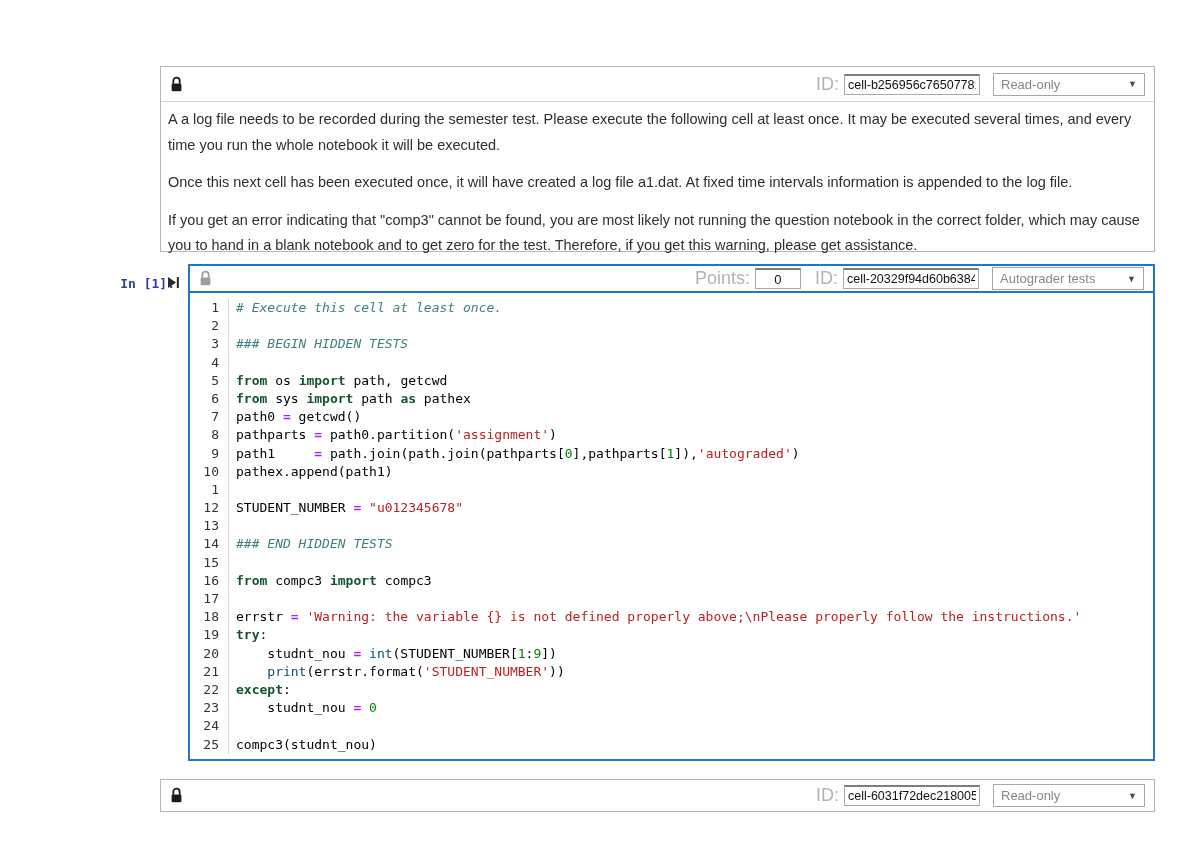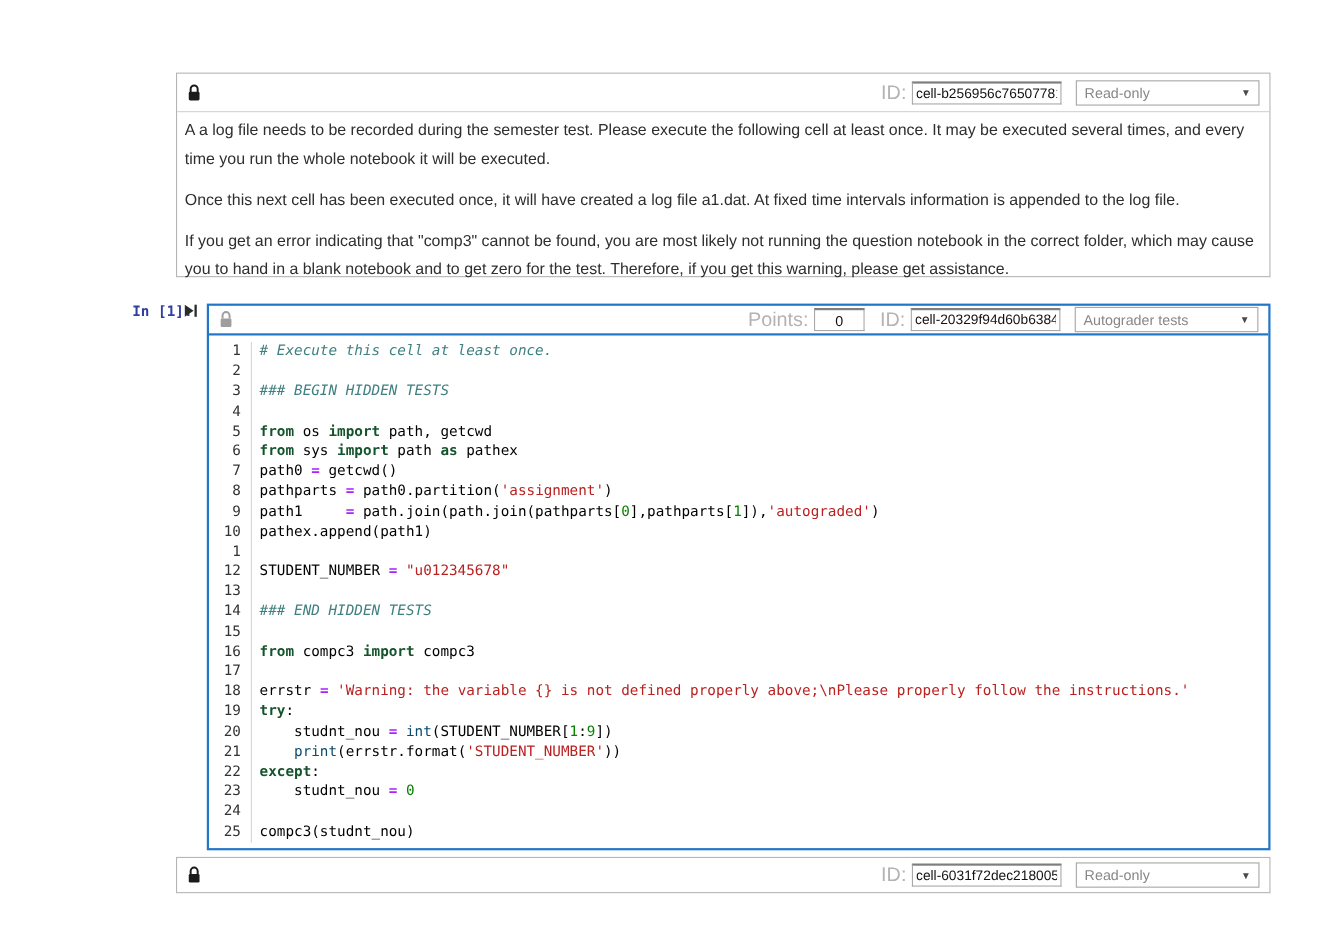--- a/index.html
+++ b/index.html
@@ -14,35 +14,35 @@
   .lock.dark { color:#1b1b1b; }
   .lock.gray { color:#9e9e9e; }
 
   .hdr-spacer { flex:1; }
   .hdr-label { color:#b3b3b3; font-size:18px; margin:0 5px 0 14px; white-space:nowrap; }
   .hdr-input { height:21px; border:1px solid #a9a9a9; border-top:2px solid #7e7e7e;
                font-family:"Liberation Sans", sans-serif; font-size:12.5px; color:#111;
                padding:0 3px; background:#fff; outline:none; }
   .id-input { width:136px; }
   .points-input { width:46px; text-align:center; font-size:13px; }
-  .hdr-select { width:167px; height:23px; border:1px solid #a6a6a6; background:#fff;
+  .hdr-select { width:152px; height:23px; border:1px solid #a6a6a6; background:#fff;
                 display:flex; align-items:center; justify-content:space-between;
                 padding:0 7px; color:#878787; font-size:13px; margin-left:13px; cursor:default; }
   .caret { font-size:9px; color:#4a4a4a; }
 
   
   #cell-top { left:160px; top:66px; width:995px; height:186px; }
   #cell-bottom { left:160px; top:779px; width:995px; height:33px; }
   #cell-bottom .cell-header { border-bottom:none; height:31px; }
 
   .md-body { padding:5px 10px 0 7px; font-size:14.5px; color:#2e2e2e; line-height:25.5px; }
   .md-body p { margin:0 0 12px 0; }
 
   
-  #cell-code { left:188px; top:276px; width:967px; height:497px; border:2px solid #2077c8; }
+  #cell-code { left:188px; top:264px; width:967px; height:497px; border:2px solid #2077c8; }
   #cell-code .cell-header { height:27px; border-bottom:2px solid #2077c8; }
 
   .code-wrap { display:flex; padding-top:6px; font-family:"DejaVu Sans Mono", monospace; font-size:13px; }
   .gutter { flex:0 0 39px; width:39px; text-align:right; padding-right:9px;
             border-right:1px solid #d4d4d4; color:#333; }
   .code-col { padding-left:7px; flex:1; }
   .ln, .cl { height:18.2px; line-height:18.2px; }
   .cl { white-space:pre; color:#000; }
 
   .com { color:#408080; font-style:italic; }

